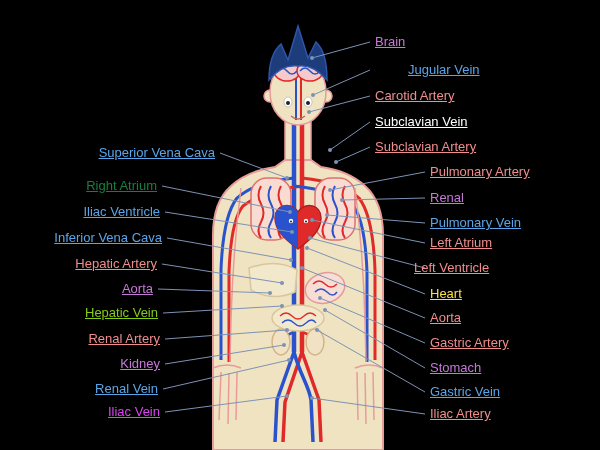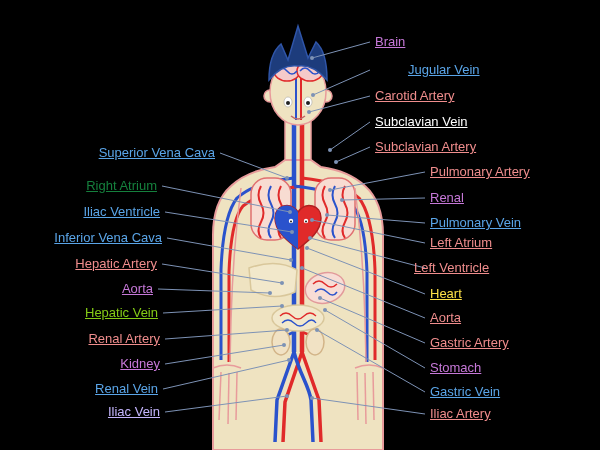--- a/index.html
+++ b/index.html
@@ -186,21 +186,21 @@
       <div class="label left" style="top: 144px; right: 385px; color: rgb(90, 165, 232);">Superior Vena Cava</div>
       <div class="label left" style="top: 177px; right: 443px; color: #15803d;">Right Atrium</div>
       <div class="label left" style="top: 203px; right: 440px; color: rgb(90, 165, 232);">Iliac Ventricle</div>
       <div class="label left" style="top: 229px; right: 438px; color: rgb(90, 165, 232);">Inferior Vena Cava</div>
       <div class="label left" style="top: 255px; right: 443px; color: rgb(240, 141, 141);">Hepatic Artery</div>
       <div class="label left" style="top: 280px; right: 447px; color: rgb(198, 120, 216);">Aorta</div>
       <div class="label left" style="top: 304px; right: 442px; color: #84cc16; margin-left: 14px;">Hepatic Vein</div>
       <div class="label left" style="top: 330px; right: 440px; color: rgb(240, 141, 141); margin-left: 20px;">Renal Artery</div>
       <div class="label left" style="top: 355px; right: 440px; color: rgb(198, 120, 216);">Kidney</div>
       <div class="label left" style="top: 380px; right: 442px; color: rgb(90, 165, 232);">Renal Vein</div>
-      <div class="label left" style="top: 403px; right: 440px; color: #c4b5fd;">Iliac Vein</div>
+      <div class="label left" style="top: 403px; right: 440px; color: #d946ef;">Iliac Vein</div>
     </div>
   <div id="right-labels">
       <div class="label right" style="top: 33px; left: 375px; color: rgb(198, 120, 216);">Brain</div>
       <div class="label right" style="top: 61px; left: 375px; color: rgb(90, 165, 232); margin-left: 33px;">Jugular Vein</div>
       <div class="label right" style="top: 87px; left: 375px; color: rgb(240, 141, 141);">Carotid Artery</div>
       <div class="label right" style="top: 113px; left: 375px; color: #ffffff;">Subclavian Vein</div>
       <div class="label right" style="top: 138px; left: 375px; color: rgb(240, 141, 141);">Subclavian Artery</div>
       <div class="label right" style="top: 163px; left: 430px; color: rgb(240, 141, 141);">Pulmonary Artery</div>
       <div class="label right" style="top: 189px; left: 430px; color: rgb(198, 120, 216);">Renal</div>
       <div class="label right" style="top: 214px; left: 430px; color: rgb(90, 165, 232);">Pulmonary Vein</div>

